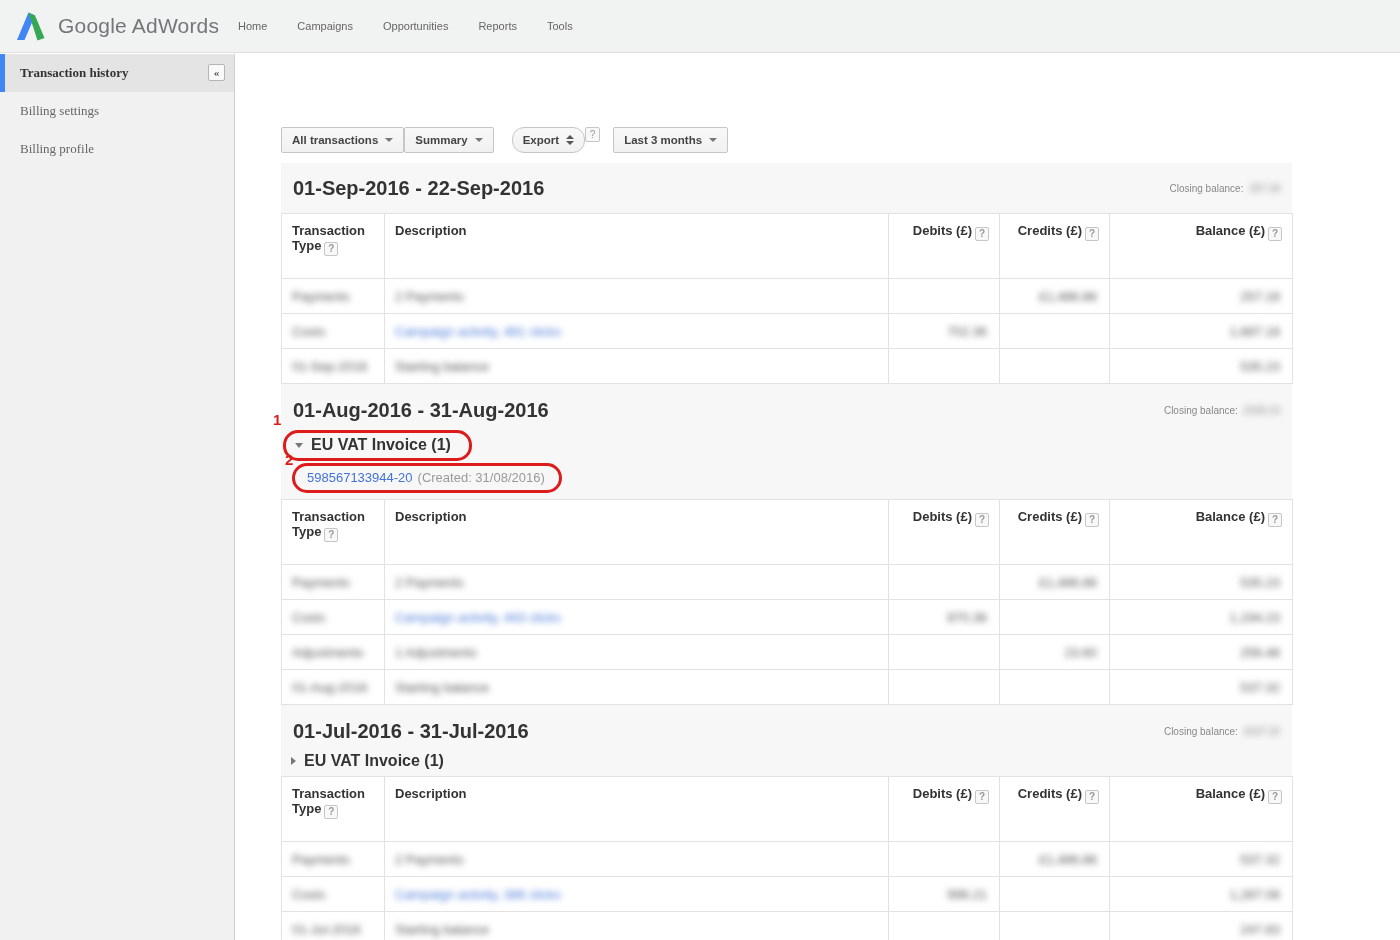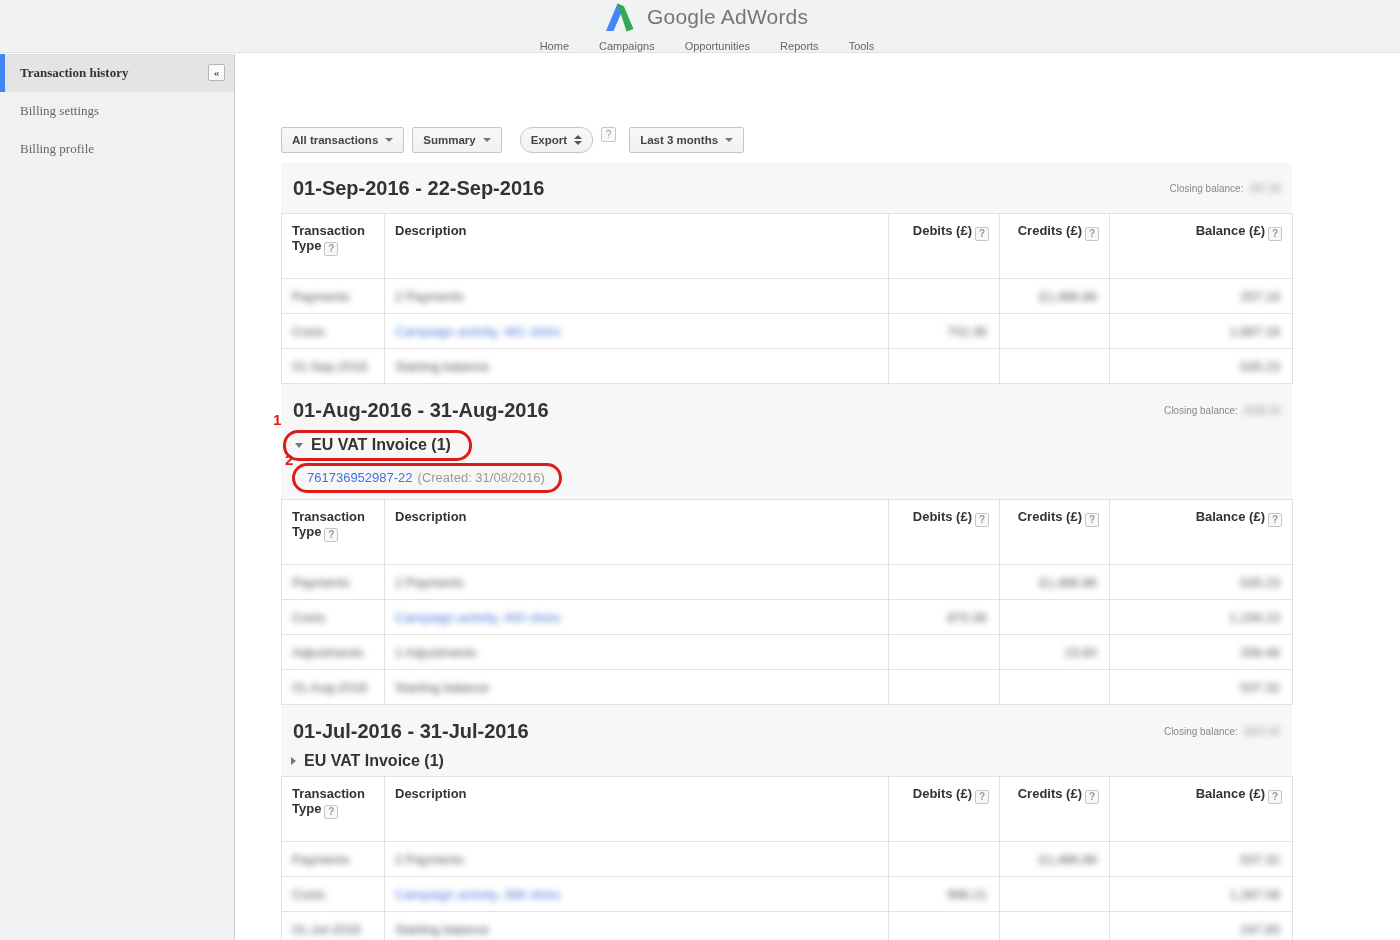--- a/index.html
+++ b/index.html
@@ -2,21 +2,21 @@
 <html><head>
 <meta charset="utf-8">
 <style>
   * { box-sizing: border-box; margin: 0; padding: 0; }
   html, body { width: 1400px; height: 940px; overflow: hidden; }
   body { font-family: "Liberation Sans", sans-serif; background: #fff; position: relative; }
 
   
   .topbar { position: absolute; top: 0; left: 0; right: 0; height: 53px;
             background: #f1f2f2; border-bottom: 1px solid #e0e0e0;
-            display: flex; align-items: center; flex-direction: column; }
+            display: flex; align-items: center; }
   .logo { display: flex; align-items: center; gap: 10px; padding-left: 14px; width: 222px; cursor: pointer; }
   .brand-text { font-size: 21px; color: #747678; letter-spacing: .2px; white-space: nowrap; }
   .nav { display: flex; gap: 26px; margin-left: 14px; }
   .nav span { font-size: 11px; color: #666; cursor: pointer; padding: 6px 2px; }
 
   
   .sidebar { position: absolute; top: 54px; left: 0; bottom: 0; width: 235px;
              background: #f1f1f1; border-right: 1px solid #cfcfcf; }
   .side-item { position: relative; height: 38px; line-height: 38px; padding-left: 20px;
                font-size: 13px; color: #666; cursor: pointer; font-family: Liberation Serif, serif; }
@@ -32,21 +32,21 @@
   .toolbar { display: flex; align-items: flex-start; margin: 73px 0 0 45px; }
   .btn { display: inline-flex; align-items: center; gap: 7px; height: 26px; padding: 0 10px;
          background: linear-gradient(#f8f8f8, #f1f1f1); border: 1px solid #c6c6c6;
          border-radius: 2px; font-size: 11.5px; font-weight: bold; color: #444; cursor: pointer; }
   .caret { width: 0; height: 0; border-left: 4px solid transparent; border-right: 4px solid transparent;
            border-top: 4px solid #777; }
   .spin { display: inline-flex; flex-direction: column; gap: 2px; }
   .spin i { display: block; width: 0; height: 0; border-left: 4px solid transparent; border-right: 4px solid transparent; }
   .spin .up { border-bottom: 4px solid #555; }
   .spin .dn { border-top: 4px solid #555; }
-  .gap8 { margin-left: 8px; } .gap18 { margin-left: 18px; border-radius: 12px; } .gap12 { margin-left: 13px; }
+  .gap8 { } .gap18 { margin-left: 18px; border-radius: 12px; } .gap12 { margin-left: 13px; }
   .help-box { display: inline-block; width: 15px; height: 15px; line-height: 13px; text-align: center;
               font-size: 10px; color: #999; background: #f8f8f8; border: 1px solid #c6c6c6;
               border-radius: 2px; cursor: pointer; }
 
   
   .sections { margin: 10px 0 0 45px; width: 1011px; }
   .section { background: #f7f7f7; padding-bottom: 6px; position: relative; }
   .sec-head { display: flex; justify-content: space-between; align-items: center;
               height: 50px; padding: 0 12px; }
   .sec-head.tight { height: 40px; }
@@ -199,21 +199,21 @@
       <section class="section"><div class="sec-head tight">
           <div class="sec-period">01-Aug-2016 - 31-Aug-2016</div>
           <div class="sec-closing">
             <span>Closing balance:</span>
             <span class="blurred">£535.23</span>
           </div>
         </div><div class="invoice-toggle circled">
           <i class="tri-down"></i>
           <span>EU VAT Invoice (1)</span>
         </div><br><div class="invoice-detail circled">
-          <span class="inv-link">761736952987-22</span>
+          <span class="inv-link">598567133944-20</span>
           <span class="inv-meta">(Created: 31/08/2016)</span>
         </div><span class="marker marker-1">1</span><span class="marker marker-2">2</span><table>
           <colgroup>
             <col style="width: 103px;">
             <col style="width: 504px;">
             <col style="width: 111px;">
             <col style="width: 110px;">
             <col style="width: 183px;">
           </colgroup>
           <thead>

